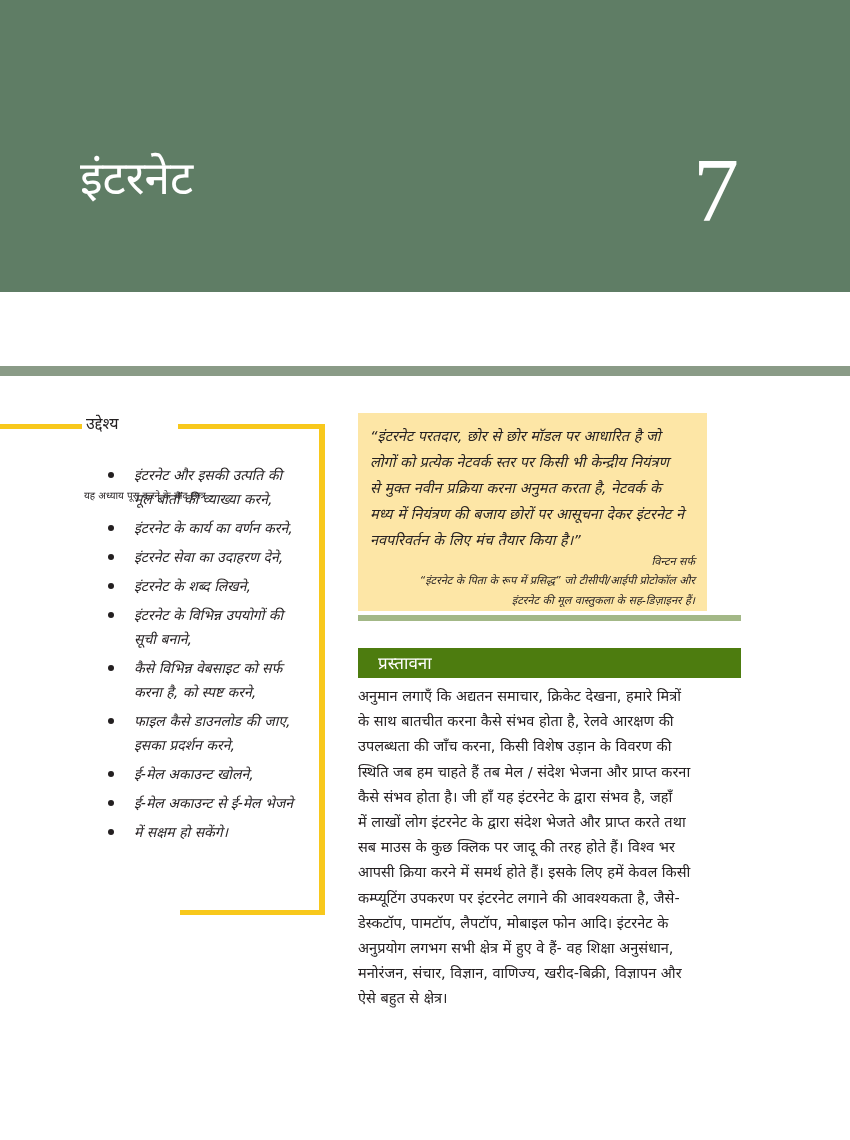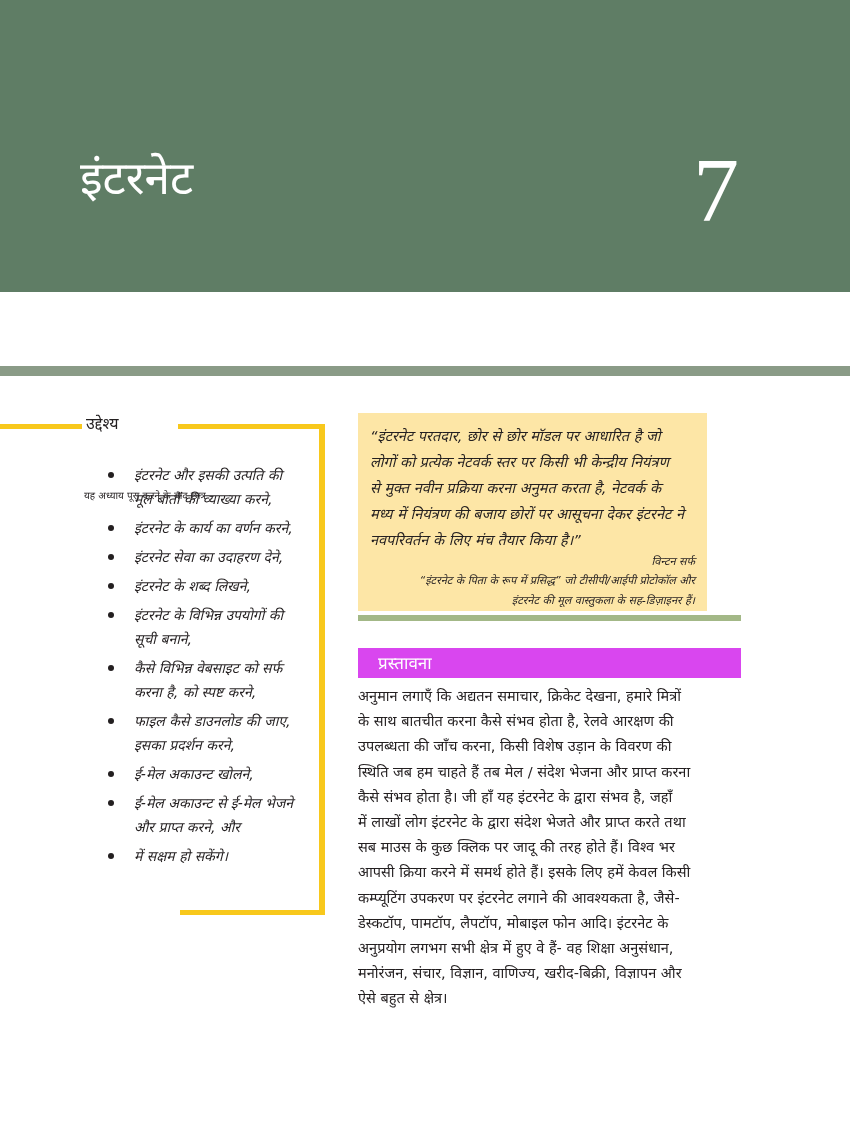--- a/index.html
+++ b/index.html
@@ -55,21 +55,21 @@
     .quote-text .qline { display: block; font-size: 14.5px; font-style: italic; line-height: 26px; white-space: nowrap; }
     .quote-author {
       position: absolute; right: 12px; top: 140px; font-size: 11px; font-style: italic; line-height: 18px; text-align: right; white-space: nowrap;
     }
     .quote-desc { position: absolute; right: 12px; top: 158px; text-align: right; }
     .quote-desc .dline { display: block; font-size: 11px; font-style: italic; line-height: 20px; white-space: nowrap; }
     .quote-rule { position: absolute; left: 358px; top: 615px; width: 383px; height: 6px; background: #a3b887; }
 
     
     .section-heading {
-      position: absolute; left: 358px; top: 648px; width: 383px; height: 30px; background: #d946ef;
+      position: absolute; left: 358px; top: 648px; width: 383px; height: 30px; background: #4d7c0f;
     }
     .section-heading-label {
       position: absolute; left: 20px; top: 3px; font-size: 17px; color: #ffffff; line-height: 24px; white-space: nowrap;
     }
 
     .body-text { position: absolute; left: 358px; top: 684px; width: 384px; }
     .body-text .bline { display: block; font-size: 14.5px; line-height: 25.2px; white-space: nowrap; }
   </style>
 </head>
 <body>
@@ -122,21 +122,20 @@
     <span class="line">फाइल कैसे डाउनलोड की जाए,</span>
     <span class="line">इसका प्रदर्शन करने,</span>
   </li>
   <li>
     <span class="bullet"></span>
     <span class="line">ई-मेल अकाउन्ट खोलने,</span>
   </li>
   <li>
     <span class="bullet"></span>
     <span class="line">ई-मेल अकाउन्ट से ई-मेल भेजने</span>
-    <span class="line">और प्राप्त करने, और</span>
   </li>
   <li>
     <span class="bullet"></span>
     <span class="line">में सक्षम हो सकेंगे।</span>
   </li>
 </ul>
 
 <div class="quote-box">
   <div class="quote-text">
     <span class="qline">“इंटरनेट परतदार, छोर से छोर मॉडल पर आधारित है जो</span>

